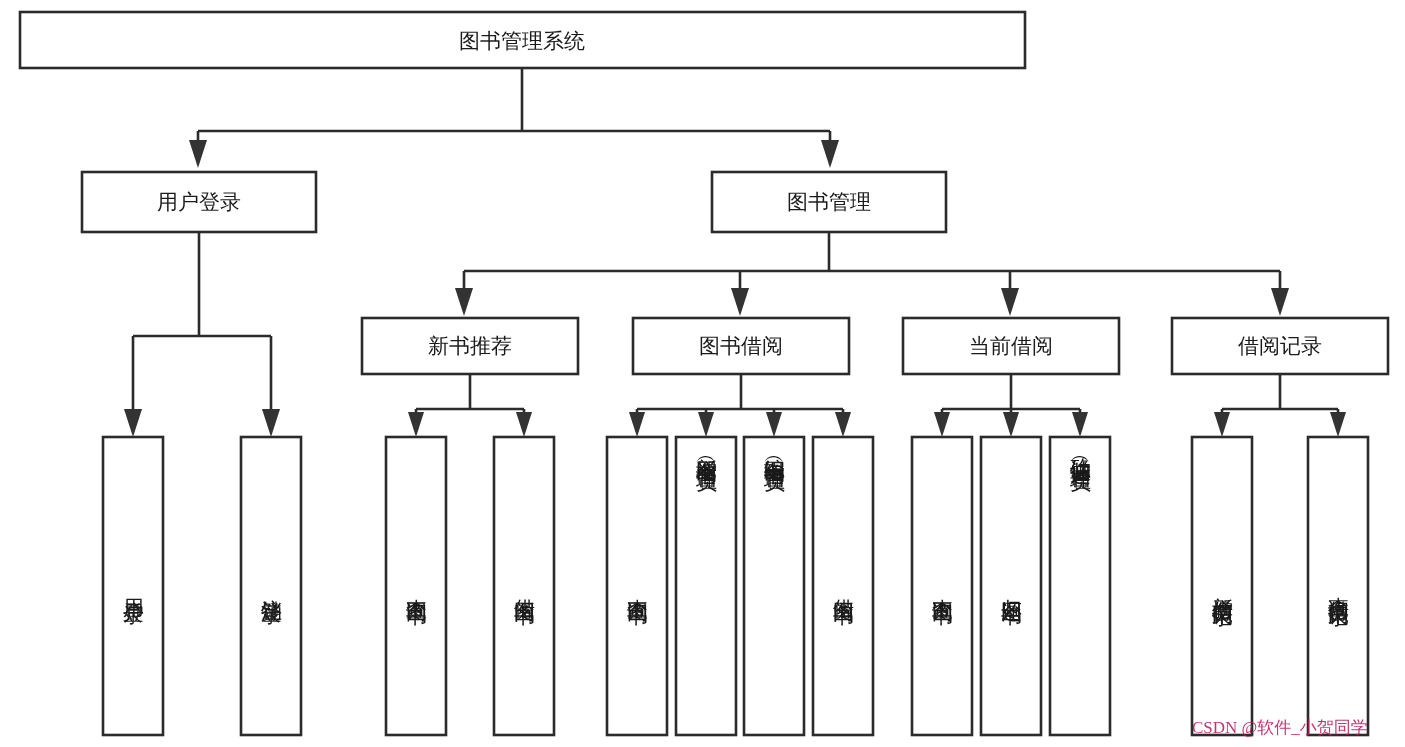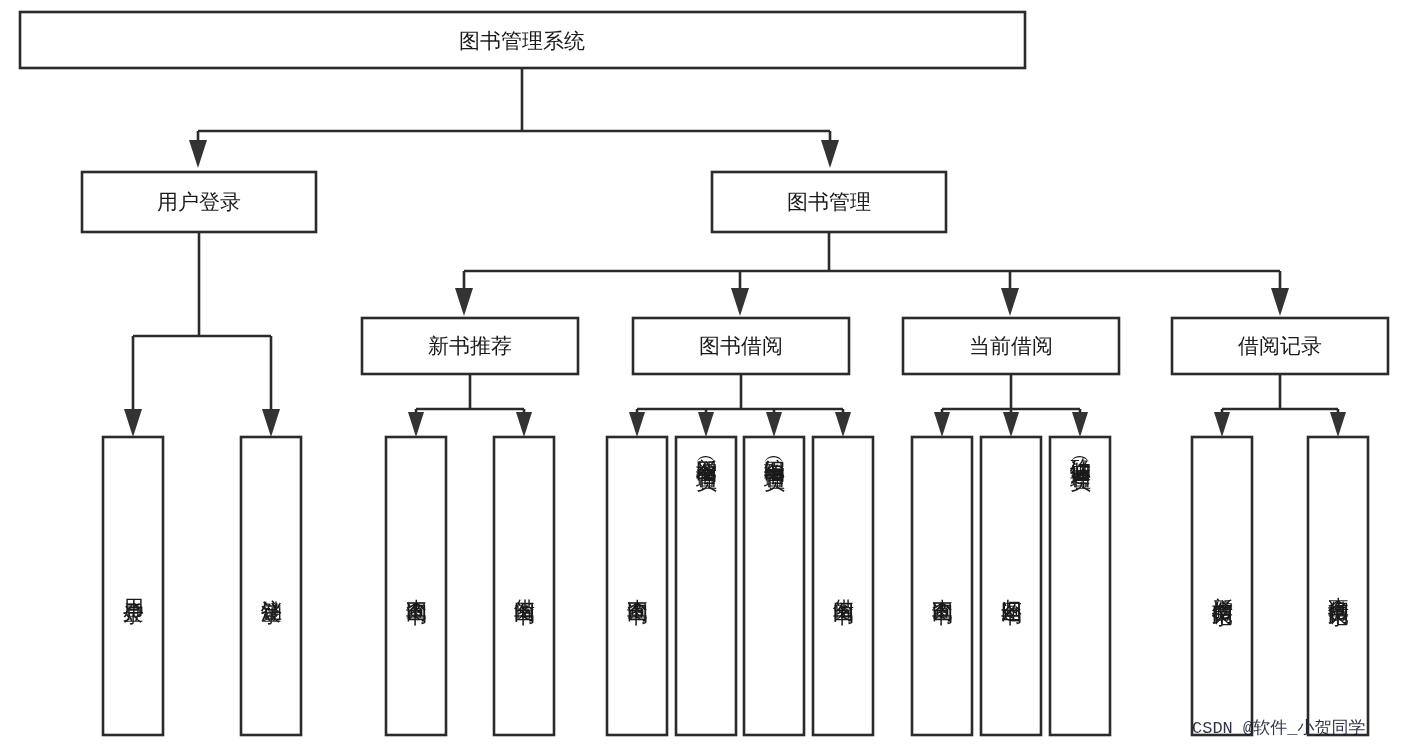--- a/index.html
+++ b/index.html
@@ -60,23 +60,23 @@
     text-orientation: upright;
     font-family: "DejaVu Sans", "Liberation Sans", sans-serif;
     font-size: 21px;
     line-height: 1.28;
     letter-spacing: 2px;
     color: #1a1a1a;
     white-space: nowrap;
   }
   .watermark {
     position: absolute;
-    font-family: Liberation Mono, monospace;
+    font-family: Liberation Serif, serif;
     font-size: 17px;
-    color: #0f172a;
+    color: #be185d;
     white-space: nowrap;
     opacity: 0.88;
   }
 </style>
 </head>
 <body>
 
 <div id="diagram-root">
 
   <svg id="flow-svg" viewBox="0 0 1405 747">

